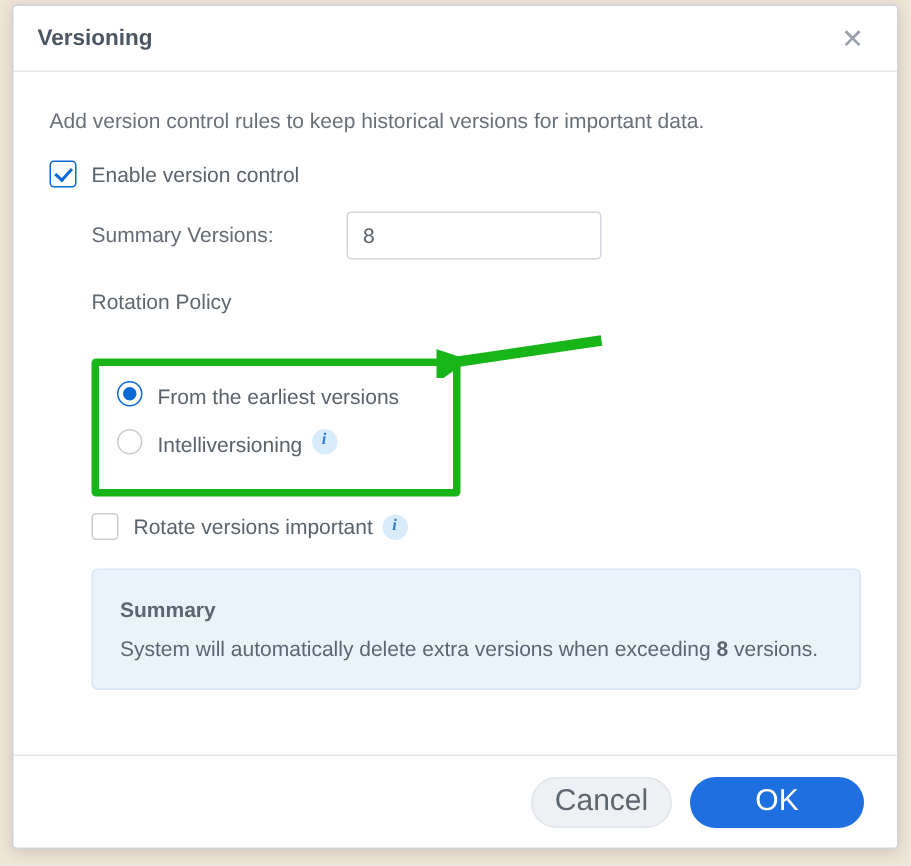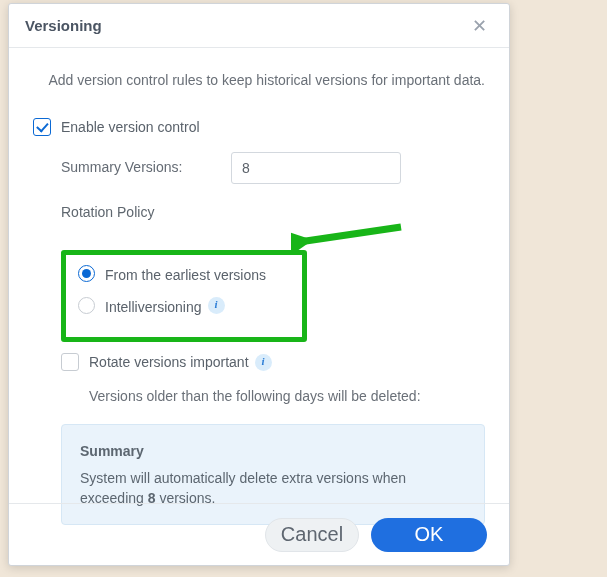--- a/index.html
+++ b/index.html
@@ -1,29 +1,29 @@
 <!DOCTYPE html>
 <html><head>
 <meta charset="utf-8">
 <style>
   * { box-sizing: border-box; margin: 0; padding: 0; }
   html, body { width: 607px; height: 577px; font-family: "Segoe UI", Arial, sans-serif; background: #f0e6d8; }
   .modal {
-    position: absolute; left: 8px; top: 3px; width: 502px; height: 563px;
+    position: absolute; left: 8px; top: 3px; width: 591px; height: 563px;
     background: #fff; border: 1px solid #d0d4d9; border-radius: 3px;
     box-shadow: 0 2px 10px rgba(0,0,0,0.15);
   }
   .titlebar {
     height: 44px; border-bottom: 1px solid #e5e8eb; display: flex; align-items: center;
     padding: 0 16px;
   }
   .titlebar .title { font-size: 15px; font-weight: 600; color: #4b5563; flex: 1; }
   .titlebar .close { font-size: 18px; color: #9aa2ad; cursor: pointer; padding: 4px 6px; }
   .body { padding: 22px 24px 0 24px; color: #5a626b; font-size: 14px; line-height: 1.45; }
-  .desc { margin-bottom: 27px; color: #6a7078; text-align: right; }
+  .desc { margin-bottom: 16px; color: #6a7078; }
   .row { display: flex; align-items: center; margin-bottom: 14px; }
   .checkbox {
     width: 18px; height: 18px; border: 1px solid #0b69d4; border-radius: 3px;
     background: #fff; display: inline-flex; align-items: center; justify-content: center;
     margin-right: 10px; cursor: pointer;
   }
   .checkbox.checked::after { content: ""; width: 5px; height: 9px; border: solid #0b69d4; border-width: 0 2.5px 2.5px 0; transform: rotate(42deg) translate(-1px,-1px); }
   .checkbox.unchecked { border-color: #c7ccd2; }
   .indent { padding-left: 28px; }
   .field-row { display: flex; align-items: center; margin-bottom: 18px; }
@@ -125,21 +125,20 @@
         </div>
       </div>
 
       <div class="row" style="margin-top:10px;">
         <span class="checkbox unchecked"></span>
         <span>Rotate versions important</span>
         <span class="info-icon">i</span>
       </div>
 
       <div class="indent">
-        <div class="sub-desc">Versions older than the following days will be deleted:</div>
       </div>
 
       <div class="summary">
         <div class="hd">Summary</div>
         <div>
           <span>System will automatically delete extra versions when exceeding </span><b>8</b><span> versions.</span>
         </div>
       </div>
 
     </div>

